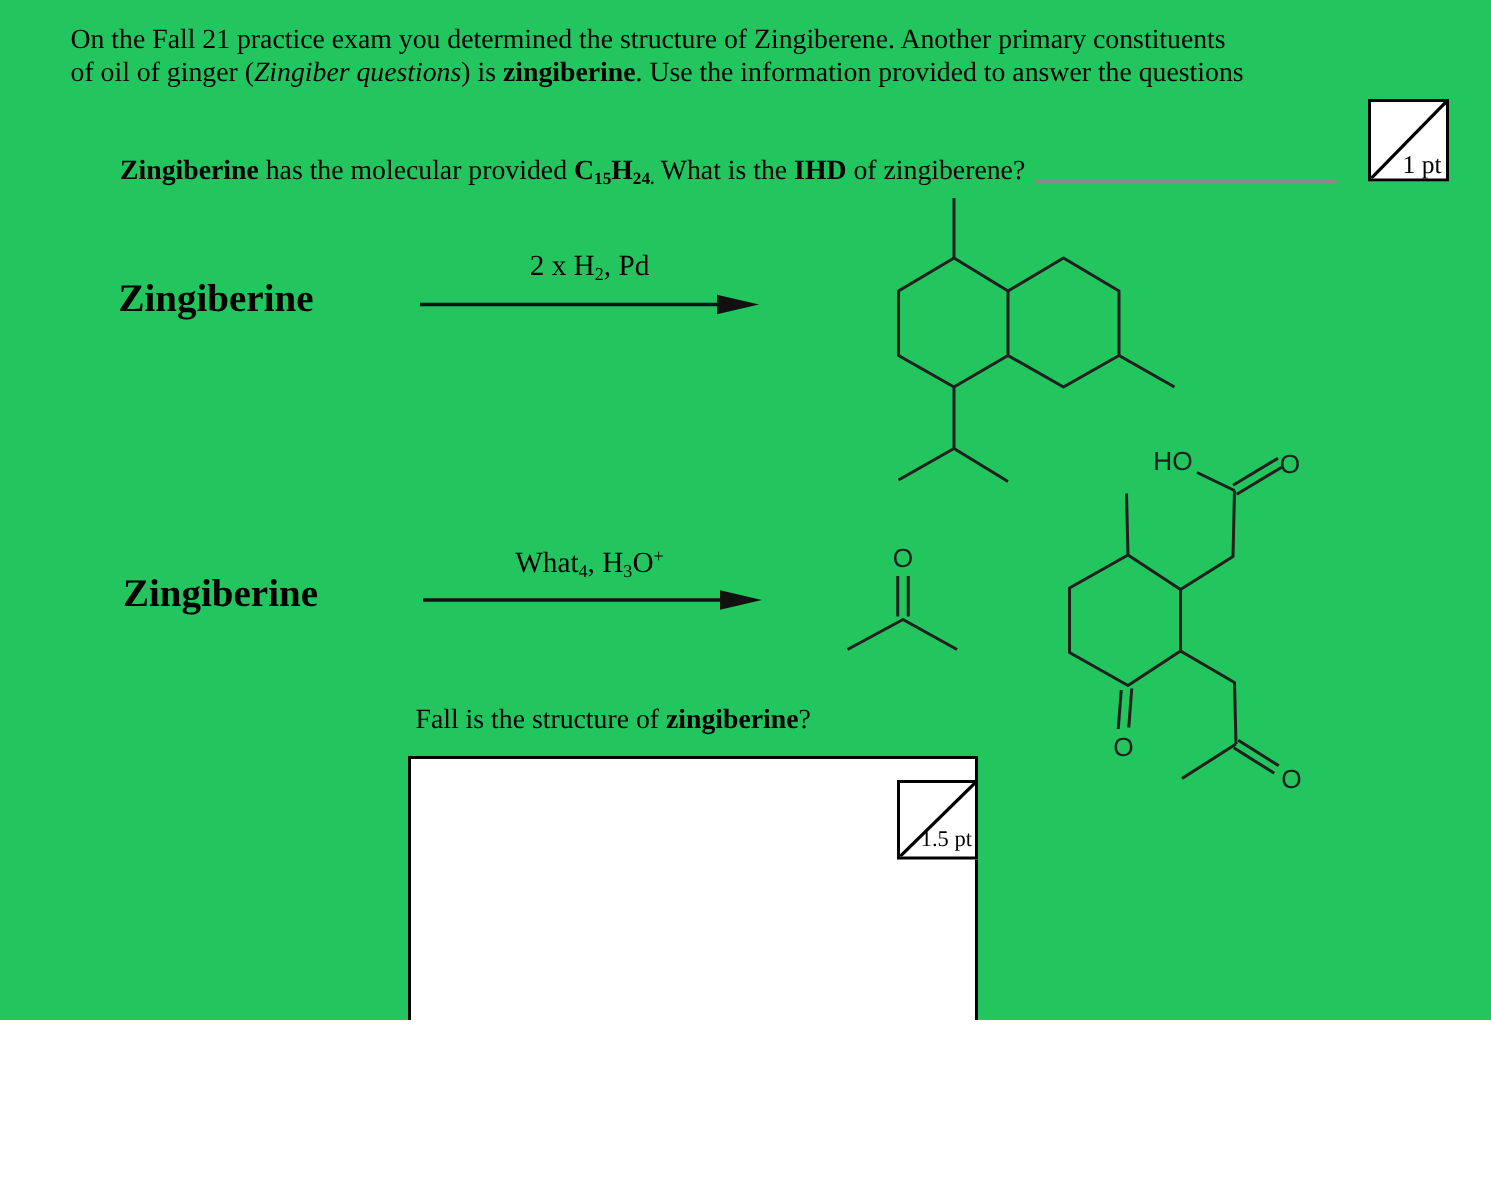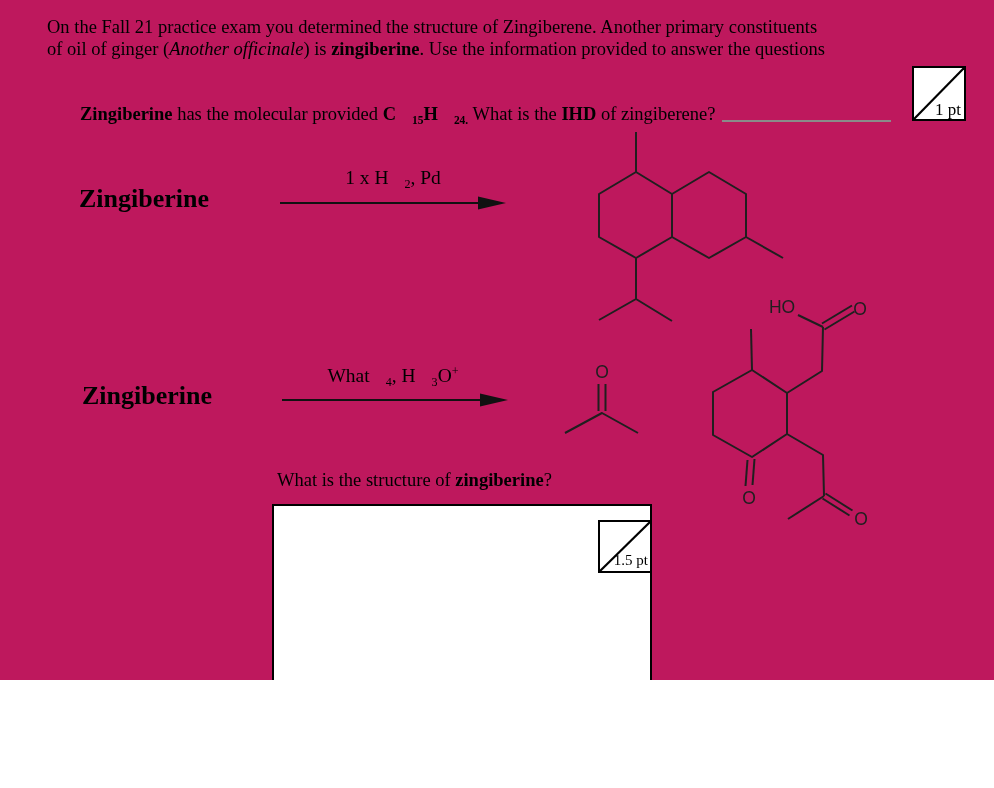--- a/index.html
+++ b/index.html
@@ -1,20 +1,20 @@
 <!DOCTYPE html>
 <html><head>
 <meta charset="utf-8">
 <style>
   html,body{margin:0;padding:0;background:#ffffff;}
-  .page{position:relative;width:994px;height:680px;background:#be185d;color:#000;
+  .page{position:relative;width:994px;height:680px;background:#22c55e;color:#000;
         font-family:"Liberation Serif","DejaVu Serif",serif;overflow:hidden;}
   .abs{position:absolute;}
   .line{white-space:nowrap;font-size:18.5px;line-height:22px;}
-  .line sub, .conds sub{font-size:0.62em;vertical-align:-0.32em;line-height:0;margin-left:16px;}
+  .line sub, .conds sub{font-size:0.62em;vertical-align:-0.32em;line-height:0;}
   .line sup, .conds sup{font-size:0.62em;vertical-align:0.55em;line-height:0;}
   .reactant{font-size:26px;font-weight:bold;white-space:nowrap;line-height:30px;}
   .conds{font-size:19.5px;line-height:24px;text-align:center;white-space:nowrap;}
   .ptbox{background:#fff;border:2px solid #000;}
   .ptbox svg{position:absolute;left:0;top:0;width:100%;height:100%;}
   .ptlabel{position:absolute;right:3px;bottom:0px;font-size:17px;line-height:19px;}
   .ptlabel.small{font-size:15px;right:2px;bottom:1px;}
   .answer-box{border:2px solid #000;background:#fff;}
   .blank{flex:1;border-bottom:2px solid #8a8a8a;margin-left:6px;margin-bottom:3px;height:0;}
   .q1wrap{display:flex;align-items:flex-end;}
@@ -24,37 +24,37 @@
   svg.struct text{fill:#1f1f1f;font-family:"Liberation Sans","DejaVu Sans",sans-serif;
         font-size:17.5px;}
 </style>
 </head>
 <body>
 
 <div class="page">
 
   <div class="abs" style="left:47px;top:16px;">
     <div class="line"><span>On the Fall 21 practice exam you determined the structure of Zingiberene. Another primary constituents</span></div>
-    <div class="line"><span>of oil of ginger (</span><span style="font-style: italic;">Another officinale</span><span>) is </span><span style="font-weight: bold;">zingiberine</span><span>. Use the information provided to answer the questions</span></div>
+    <div class="line"><span>of oil of ginger (</span><span style="font-style: italic;">Zingiber questions</span><span>) is </span><span style="font-weight: bold;">zingiberine</span><span>. Use the information provided to answer the questions</span></div>
   </div>
 
   <div class="abs q1wrap" style="left:80px;top:103px;right:103px;">
     <div class="line"><span style="font-weight: bold;">Zingiberine</span><span> has the molecular provided </span><span style="font-weight: bold;">C</span><sub style="font-weight: bold;">15</sub><span style="font-weight: bold;">H</span><sub style="font-weight: bold;">24.</sub><span> What is the </span><span style="font-weight: bold;">IHD</span><span> of zingiberene?</span></div>
     <div class="blank"></div>
   </div>
 
   <div class="abs ptbox" style="left:912px;top:66px;width:50px;height:51px;">
     <svg viewBox="0 0 50 51" preserveAspectRatio="none">
       <line x1="0" y1="51" x2="50" y2="0" stroke="#000" stroke-width="2.2"></line>
     </svg>
     <span class="ptlabel">1 pt</span>
   </div>
 
   <div class="abs reactant" style="left:79px;top:184px;">Zingiberine</div>
-  <div class="abs conds" style="left:278px;top:166px;width:230px;"><span>1 x H</span><sub>2</sub><span>, Pd</span></div>
+  <div class="abs conds" style="left:278px;top:166px;width:230px;"><span>2 x H</span><sub>2</sub><span>, Pd</span></div>
   <svg class="abs" style="left:278px;top:195px;" width="230" height="16" viewBox="0 0 230 16">
     <line x1="2" y1="8" x2="202" y2="8" stroke="#111" stroke-width="2.2"></line>
     <polygon points="200,1.5 228,8 200,14.5" fill="#111"></polygon>
   </svg>
 
   <svg class="abs struct" style="left:580px;top:120px;" width="210" height="205" viewBox="0 0 210 205">
     <path d="M56 12 L56 52"></path>
     <path d="M56 52 L19 74 L19 117 L56 138 L92 117 L92 74 Z"></path>
     <path d="M92 74 L129 52 L166 74 L166 117 L129 138 L92 117"></path>
     <path d="M166 117 L203 138"></path>
@@ -87,21 +87,21 @@
     <line x1="127" y1="33.5" x2="157" y2="15.5"></line>
     <line x1="129.5" y1="39.5" x2="159.5" y2="21.5"></line>
     <text x="165" y="25" text-anchor="middle">O</text>
     <path d="M92 144 L128 165 L129 206"></path>
     <path d="M129 206 L93 229"></path>
     <line x1="130.5" y1="203.5" x2="157.5" y2="220.5"></line>
     <line x1="127.5" y1="208.5" x2="154.5" y2="225.5"></line>
     <text x="166" y="235" text-anchor="middle">O</text>
   </svg>
 
-  <div class="abs line" style="left:277px;top:469px;"><span>What is the structure of </span><span style="font-weight: bold;">zingiberine</span><span>?</span></div>
+  <div class="abs line" style="left:277px;top:469px;"><span>Fall is the structure of </span><span style="font-weight: bold;">zingiberine</span><span>?</span></div>
 
   <div class="abs answer-box" style="left:272px;top:504px;width:376px;height:250px;">
     <div class="ptbox" style="position:absolute;top:-2px;right:-2px;width:50px;height:49px;margin-top:16px;">
       <svg viewBox="0 0 50 49" preserveAspectRatio="none">
         <line x1="0" y1="49" x2="50" y2="0" stroke="#000" stroke-width="2.2"></line>
       </svg>
       <span class="ptlabel small">1.5 pt</span>
     </div>
   </div>
 

